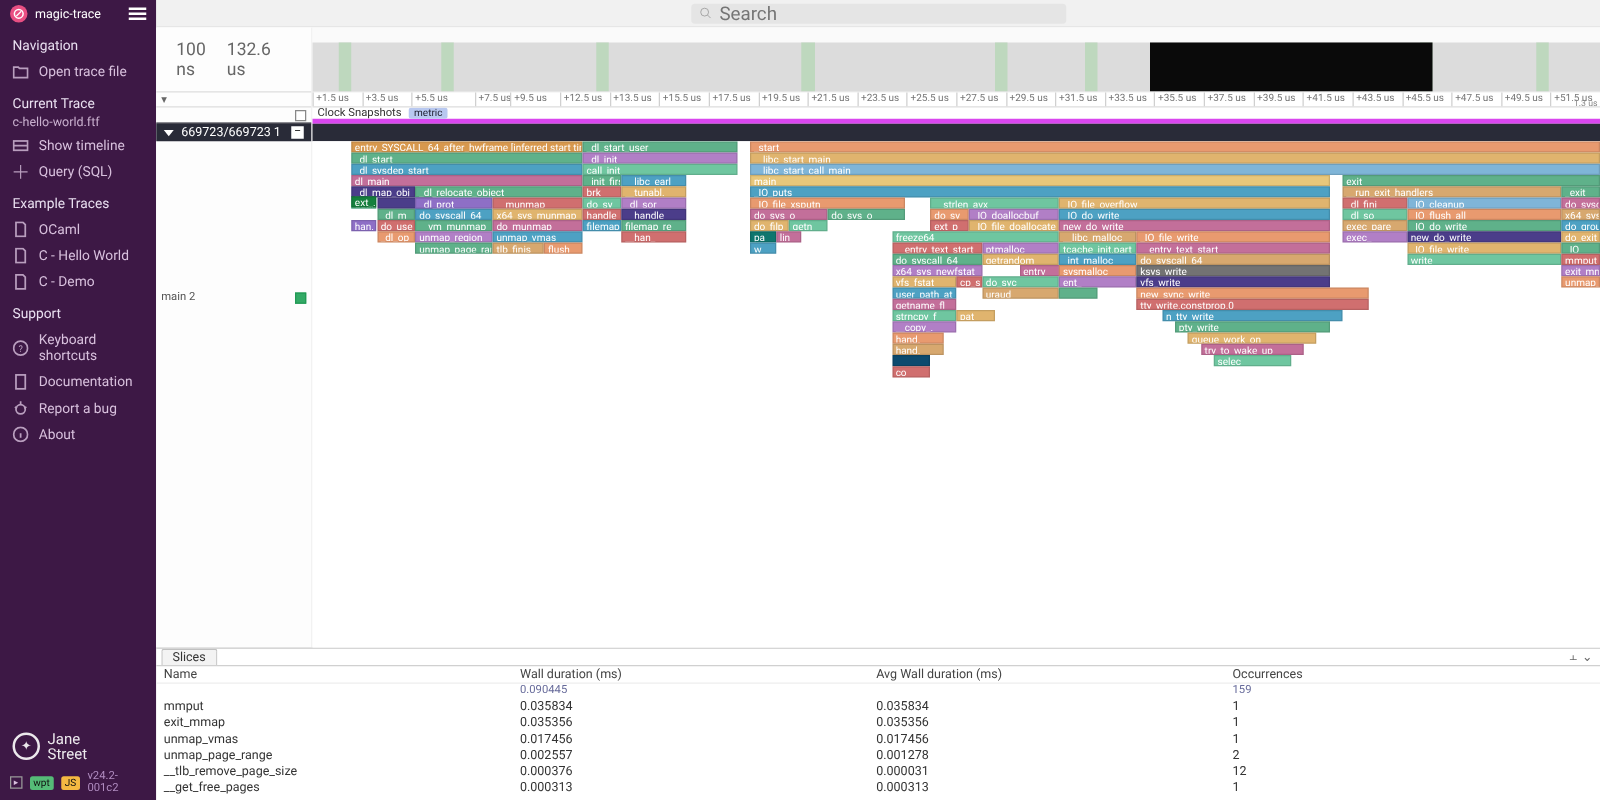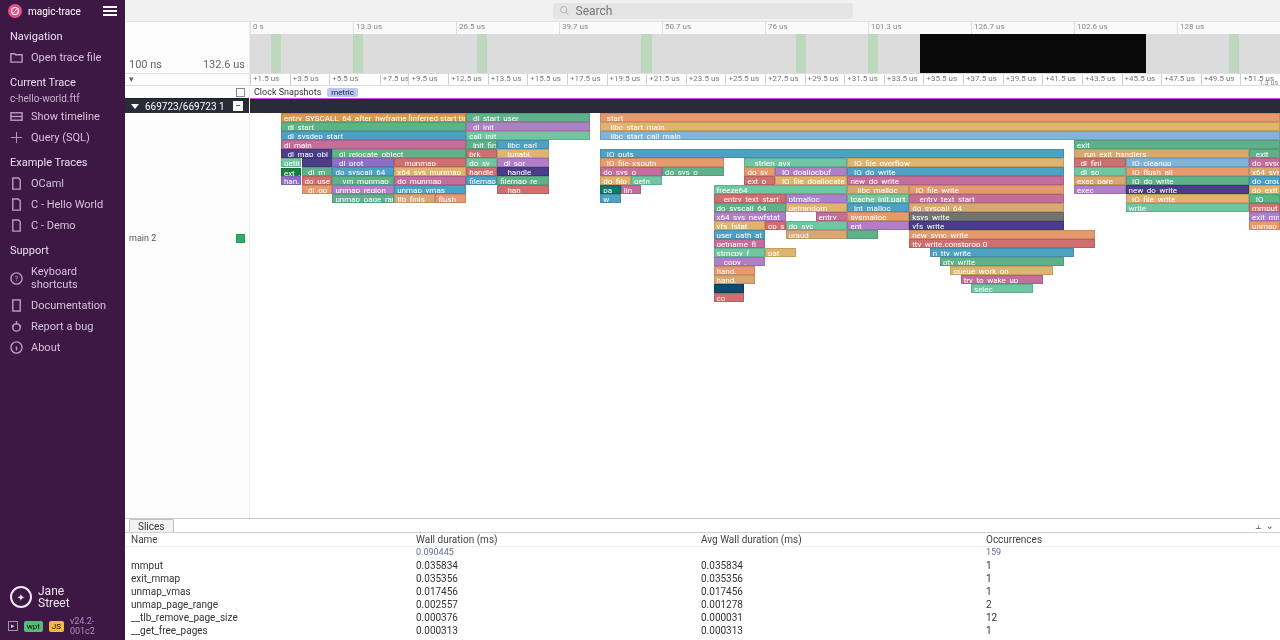--- a/index.html
+++ b/index.html
@@ -23,39 +23,39 @@
 .footer-row { display: flex; align-items: center; gap: 6px; padding: 3px 8px 4px; font-size: 9px; }
 .foot-chip { padding: 1px 3px; border-radius: 2px; font-size: 8px; color: #111; }
 .chip-a { background: #5b7; } .chip-b { background: #f5b942; }
 .ver { margin-left: auto; color: #b08cc0; }
 
 
 .main { flex: 1; display: flex; flex-direction: column; min-width: 0; }
 .topbar { height: 22px; background: #f1f1f1; display: flex; align-items: center; justify-content: center; border-bottom: 1px solid #e2e2e2; }
 .search { width: 300px; height: 16px; background: #e5e5e5; border-radius: 3px; display: flex; align-items: center; gap: 6px; padding: 0 6px; }
 .search svg { width: 11px; height: 11px; opacity: .5; }
-.search input { border: none; outline: none; background: transparent; font-size: 12px; flex: 1; }
+.search input { border: none; outline: none; background: transparent; font-size: 15px; flex: 1; }
 
 .timeline-area { flex: 1; display: flex; min-height: 0; background: #fff; }
 .track-gutter { width: 125px; background: #fdfdfd; border-right: 1px solid #eee; }
 .tracks { flex: 1; display: flex; flex-direction: column; min-width: 0; position: relative; }
 
 .overview { height: 52px; border-bottom: 1px solid #ddd; display: flex; }
 .ov-rail { flex: 1; position: relative; background: #fafafa; }
 .ov-rail .tick-row { position: absolute; top: 0; left: 0; right: 0; height: 12px; display: flex; }
 .ov-rail .tick { flex: 1; font-size: 8px; color: #888; border-left: 1px solid #e0e0e0; padding-left: 2px; }
 .ov-minimap { position: absolute; top: 12px; left: 0; right: 0; bottom: 0; background: #dcdcdc; }
 .ov-minimap .stripe { position: absolute; top: 0; bottom: 0; background: #bed8be; }
 .ov-minimap .dark { position:absolute; top:0; bottom:0; background:#0a0a0a; }
-.gutter-ov { height: 52px; border-bottom: 1px solid #ddd; display:flex; align-items:flex-end; justify-content:space-between; padding:2px 4px; font-size:11px; color:#666; }
+.gutter-ov { height: 52px; border-bottom: 1px solid #ddd; display:flex; align-items:center; justify-content:space-between; padding:2px 16px; font-size:14px; color:#666; }
 
 .ruler { height: 12px; border-bottom: 1px solid #ddd; position: relative; background:#fff; }
 .ruler .rtick { position: absolute; top: 0; bottom: 0; border-left: 1px solid #d0d0d0; font-size: 8px; color: #777; padding-left: 2px; }
 .gutter-arrow { height: 12px; border-bottom:1px solid #ddd; font-size:9px; color:#666; padding-left:4px; }
-.clock-row { height: 13px; background:#fff; display:flex; align-items:center; padding-left:4px; gap:6px; border-bottom:1px solid #d946ef; font-size:9px;}
+.clock-row { height: 13px; background:#fff; display:flex; align-items:center; padding-left:4px; gap:6px; border-bottom:4px solid #d946ef; font-size:9px;}
 .clock-chip { background:#b8c8f0; color:#223; font-size:8px; padding:0 4px; border-radius:2px; }
 .gutter-clock { height:13px; border-bottom:1px solid #1c1d28; display:flex; align-items:center; justify-content:flex-end; padding-right:4px;}
 .checkbox { width:9px; height:9px; border:1px solid #888; background:#fff;}
 
 .thread-hdr { height: 14px; background: #292b38; color: #fff; display:flex; align-items:center; padding:0 6px; gap:6px; font-size:10px; }
 .gutter-thread-hdr { height:14px; background:#292b38; color:#fff; display:flex; align-items:center; padding:0 6px; gap:6px; font-size:10px;}
 .caret { width:0; height:0; border-left:4px solid transparent; border-right:4px solid transparent; border-top:5px solid #fff; }
 .minus-box { width:10px; height:10px; margin-left:auto; background:#fff; color:#222; display:flex; align-items:center; justify-content:center; font-size:10px; line-height:1;}
 
 .flame { height: 250px; position: relative; overflow: hidden; background:#fff; }
@@ -238,32 +238,20 @@
         <div class="gutter-pin">
           <span>main 2</span>
           <span class="checkbox" style="margin-left:auto;"></span>
         </div>
       </div>
     </div>
 
     <div class="tracks">
       <div class="overview">
         <div class="ov-rail">
-          <div class="tick-row" id="ov-ticks">
-              <div class="tick">0 s</div>
-              <div class="tick">13.3 us</div>
-              <div class="tick">26.5 us</div>
-              <div class="tick">39.7 us</div>
-              <div class="tick">50.7 us</div>
-              <div class="tick">76 us</div>
-              <div class="tick">101.3 us</div>
-              <div class="tick">126.7 us</div>
-              <div class="tick">102.6 us</div>
-              <div class="tick">128 us</div>
-            </div>
           <div class="ov-minimap">
             <div class="stripe" style="left:2%;width:1%"></div>
             <div class="stripe" style="left:10%;width:1%"></div>
             <div class="stripe" style="left:22%;width:1%"></div>
             <div class="stripe" style="left:38%;width:1%"></div>
             <div class="stripe" style="left:53%;width:1%"></div>
             <div class="stripe" style="left:60%;width:1%"></div>
             <div class="stripe" style="left:86%;width:1%"></div>
             <div class="stripe" style="left:95%;width:1%"></div>
             <div class="dark" id="ov-dark" style="left: 65%; width: 22%;"></div>
@@ -310,41 +298,42 @@
           <div class="frame" style="top: 0px; left: 34%; width: 66%; background: rgb(232, 154, 111);">_start</div>
           <div class="frame" style="top: 9px; left: 3%; width: 18%; background: rgb(95, 177, 138);">_dl_start</div>
           <div class="frame" style="top: 9px; left: 21%; width: 12%; background: rgb(177, 127, 198);">_dl_init</div>
           <div class="frame" style="top: 9px; left: 34%; width: 66%; background: rgb(224, 180, 110);">__libc_start_main</div>
           <div class="frame" style="top: 18px; left: 3%; width: 18%; background: rgb(77, 161, 195);">_dl_sysdep_start</div>
           <div class="frame" style="top: 18px; left: 21%; width: 12%; background: rgb(111, 198, 160);">call_init</div>
           <div class="frame" style="top: 18px; left: 34%; width: 66%; background: rgb(127, 181, 216);">__libc_start_call_main</div>
           <div class="frame" style="top: 27px; left: 3%; width: 18%; background: rgb(195, 111, 154);">dl_main</div>
           <div class="frame" style="top: 27px; left: 21%; width: 3%; background: rgb(95, 177, 138);">_init_first</div>
           <div class="frame" style="top: 27px; left: 24%; width: 5%; background: rgb(77, 161, 195);">__libc_earl</div>
+          <div class="frame" style="top: 27px; left: 34%; width: 45%; background: rgb(232, 199, 123);">main</div>
           <div class="frame" style="top: 27px; left: 80%; width: 20%; background: rgb(95, 177, 138);">exit</div>
           <div class="frame" style="top: 36px; left: 3%; width: 5%; background: rgb(75, 61, 138);">_dl_map_obj</div>
           <div class="frame" style="top: 36px; left: 8%; width: 13%; background: rgb(95, 177, 138);">_dl_relocate_object</div>
           <div class="frame" style="top: 36px; left: 21%; width: 3%; background: rgb(208, 111, 111);">brk</div>
           <div class="frame" style="top: 36px; left: 24%; width: 5%; background: rgb(224, 180, 110);">__tunabl.</div>
           <div class="frame" style="top: 36px; left: 34%; width: 45%; background: rgb(77, 161, 195);">_IO_puts</div>
           <div class="frame" style="top: 36px; left: 80%; width: 17%; background: rgb(215, 168, 111);">__run_exit_handlers</div>
           <div class="frame" style="top: 36px; left: 97%; width: 3%; background: rgb(95, 177, 138);">_exit</div>
           <div class="frame" style="top: 45px; left: 3%; width: 2%; background: rgb(111, 198, 160);">getline</div>
           <div class="frame" style="top: 45px; left: 5%; width: 3%; background: rgb(75, 61, 138); padding-left: 40px;">_dl_ma</div>
           <div class="frame" style="top: 45px; left: 8%; width: 6%; background: rgb(142, 111, 198);">_dl_prot</div>
           <div class="frame" style="top: 45px; left: 14%; width: 7%; background: rgb(208, 111, 111);">__munmap</div>
           <div class="frame" style="top: 45px; left: 21%; width: 3%; background: rgb(111, 198, 160);">do_sy</div>
           <div class="frame" style="top: 45px; left: 24%; width: 5%; background: rgb(177, 127, 198);">_dl_sor</div>
           <div class="frame" style="top: 45px; left: 34%; width: 12%; background: rgb(232, 154, 111);">_IO_file_xsputn</div>
           <div class="frame" style="top: 45px; left: 48%; width: 10%; background: rgb(111, 198, 160);">__strlen_avx</div>
           <div class="frame" style="top: 45px; left: 58%; width: 21%; background: rgb(224, 180, 110);">_IO_file_overflow</div>
           <div class="frame" style="top: 45px; left: 80%; width: 5%; background: rgb(208, 111, 111);">_dl_fini</div>
           <div class="frame" style="top: 45px; left: 85%; width: 12%; background: rgb(127, 181, 216);">_IO_cleanup</div>
           <div class="frame" style="top: 45px; left: 97%; width: 3%; background: rgb(195, 111, 154);">do_syscall_64</div>
-          <div class="frame" style="top: 55px; left: 3%; width: 2%; background: #15803d;">ext_.</div>
+          <div class="frame" style="top: 44px; left: 3%; width: 2%; background: #15803d;">ext_.</div>
           <div class="frame" style="top: 54px; left: 5%; width: 3%; background: rgb(95, 177, 138);">_dl_m</div>
           <div class="frame" style="top: 54px; left: 8%; width: 6%; background: rgb(77, 161, 195);">do_syscall_64</div>
           <div class="frame" style="top: 54px; left: 14%; width: 7%; background: rgb(224, 180, 110);">x64_sys_munmap</div>
           <div class="frame" style="top: 54px; left: 21%; width: 3%; background: rgb(208, 111, 111);">handle_mm</div>
           <div class="frame" style="top: 54px; left: 24%; width: 5%; background: rgb(75, 61, 138);">__handle_</div>
           <div class="frame" style="top: 54px; left: 34%; width: 6%; background: rgb(195, 111, 154);">do_sys_o</div>
           <div class="frame" style="top: 54px; left: 40%; width: 6%; background: rgb(95, 177, 138);">do_sys_o</div>
           <div class="frame" style="top: 54px; left: 48%; width: 3%; background: rgb(232, 154, 111);">do_sy</div>
           <div class="frame" style="top: 54px; left: 51%; width: 7%; background: rgb(177, 127, 198);">_IO_doallocbuf</div>
           <div class="frame" style="top: 54px; left: 58%; width: 21%; background: rgb(77, 161, 195);">_IO_do_write</div>

